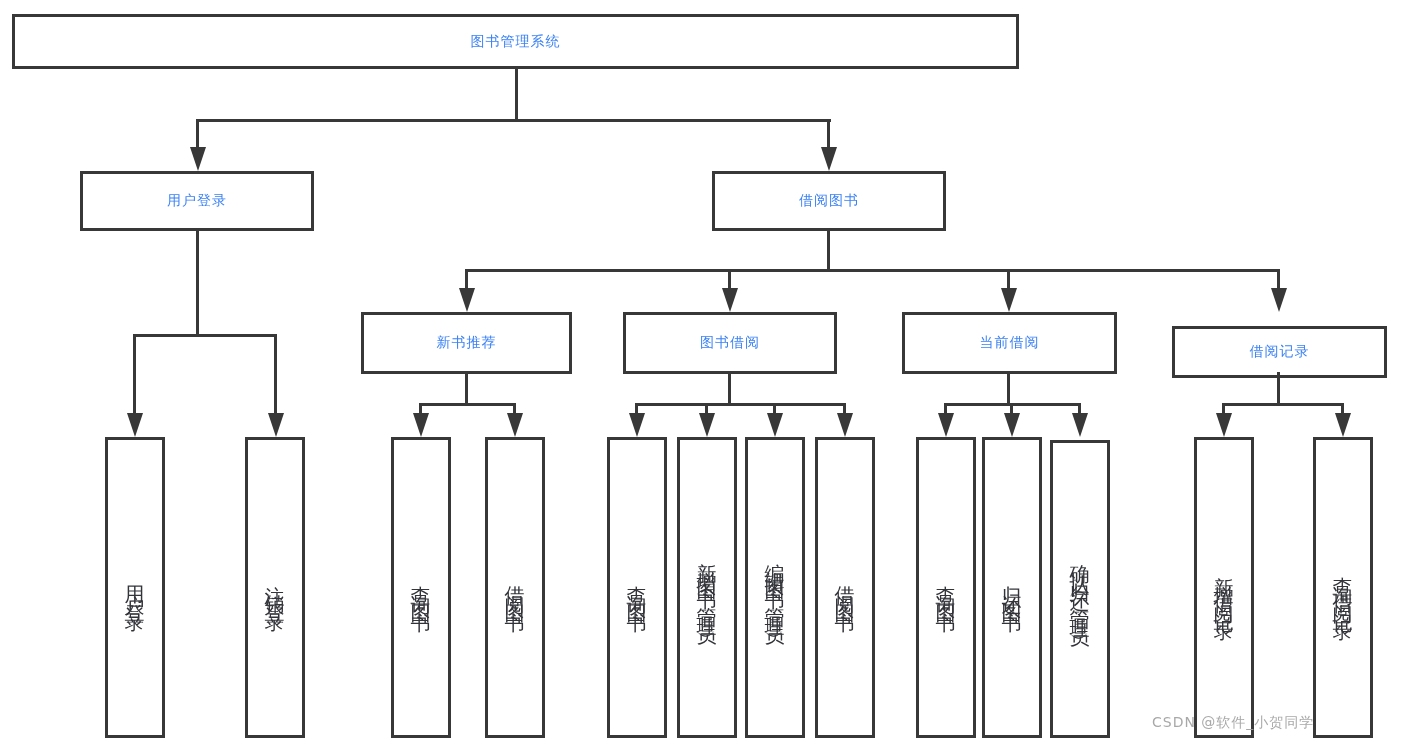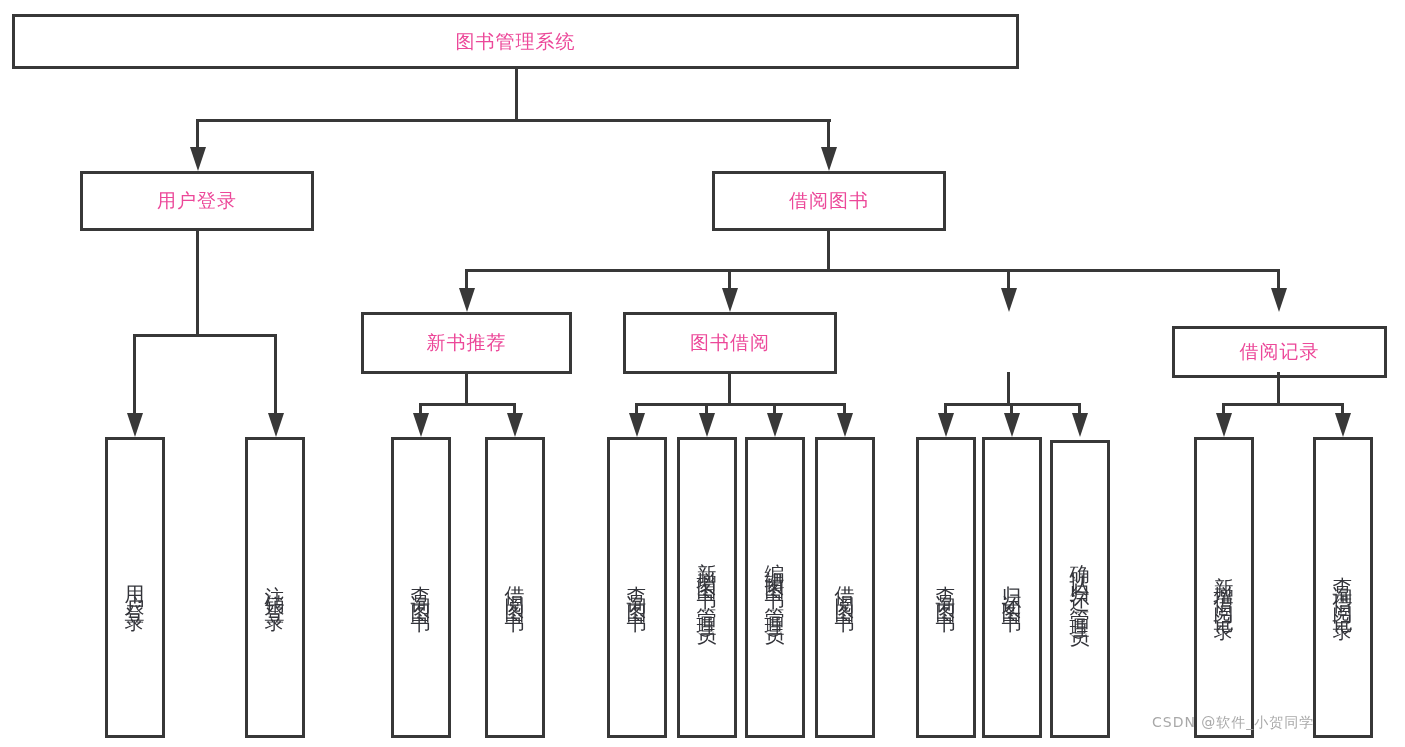--- a/index.html
+++ b/index.html
@@ -19,22 +19,22 @@
   .hbox {
     position: absolute;
     box-sizing: border-box;
     border: 3px solid #383838;
     background: #ffffff;
     display: flex;
     align-items: center;
     justify-content: center;
   }
   .hbox span {
-    font-size: 19px;
-    color: #ec4899;
+    font-size: 14px;
+    color: #3b82f6;
     letter-spacing: 1px;
     white-space: nowrap;
   }
   .vbox {
     position: absolute;
     box-sizing: border-box;
     top: 437px;
     width: 60px;
     height: 301px;
     border: 3px solid #383838;
@@ -117,20 +117,23 @@
   <div class="arrow" style="left:728px; top:269px; height:19px;"></div>
   <div class="arrow" style="left:1007px; top:269px; height:19px;"></div>
   <div class="arrow" style="left:1277px; top:269px; height:19px;"></div>
 
   <div class="hbox" style="left:623px; top:312px; width:214px; height:62px;">
     <span>图书借阅</span>
   </div>
   <div class="hbox" style="left:361px; top:312px; width:211px; height:62px;">
     <span>新书推荐</span>
   </div>
+  <div class="hbox" style="left:902px; top:312px; width:215px; height:62px;">
+    <span>当前借阅</span>
+  </div>
   <div class="hbox" style="left:1172px; top:326px; width:215px; height:52px;">
     <span>借阅记录</span>
   </div>
 
   <div class="v-line" style="left:465px; top:372px; height:34px;"></div>
   <div class="h-line" style="left:419px; top:403px; width:97px;"></div>
   <div class="arrow" style="left:419px; top:403px; height:10px;"></div>
   <div class="arrow" style="left:513px; top:403px; height:10px;"></div>
 
   <div class="v-line" style="left:728px; top:372px; height:34px;"></div>

